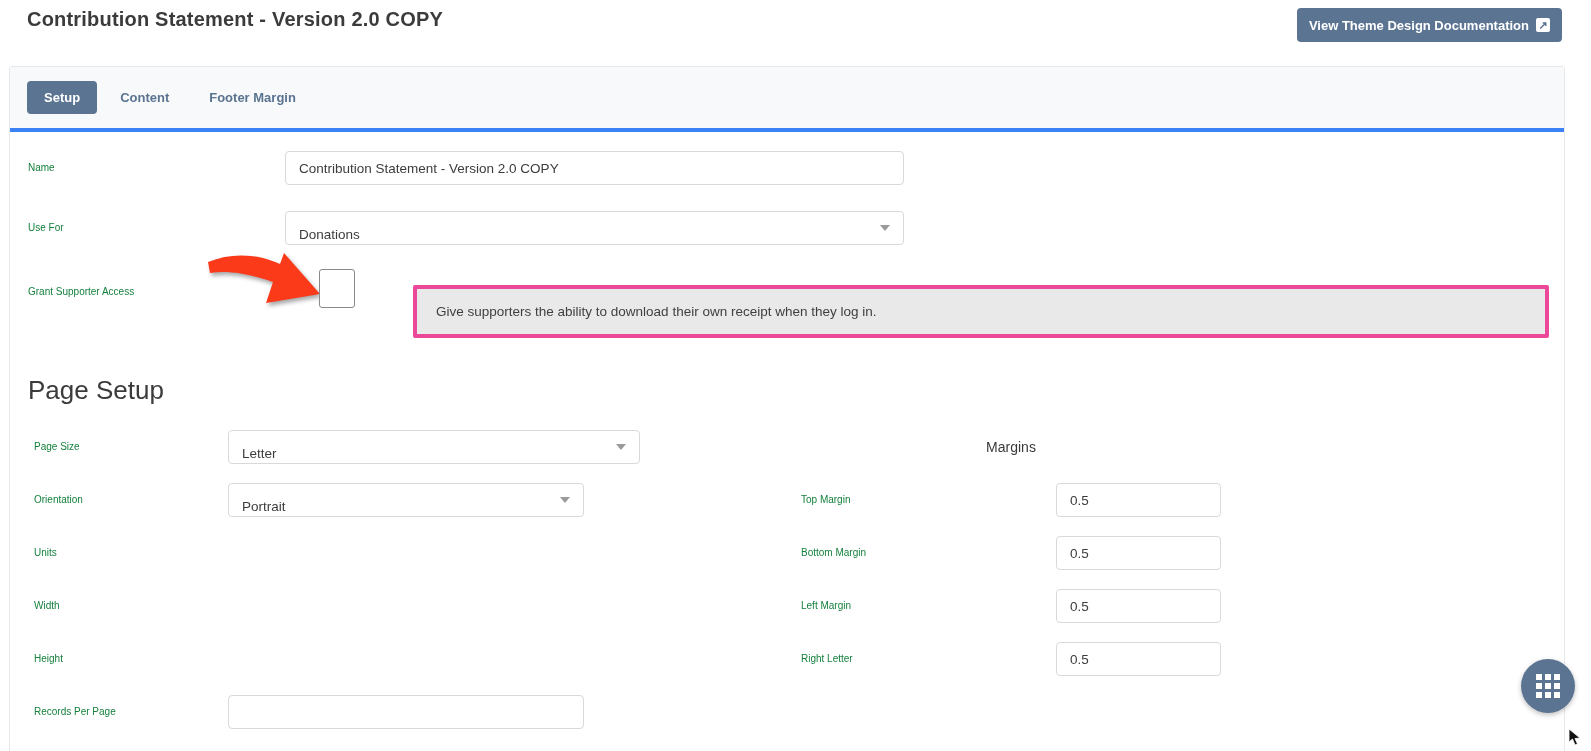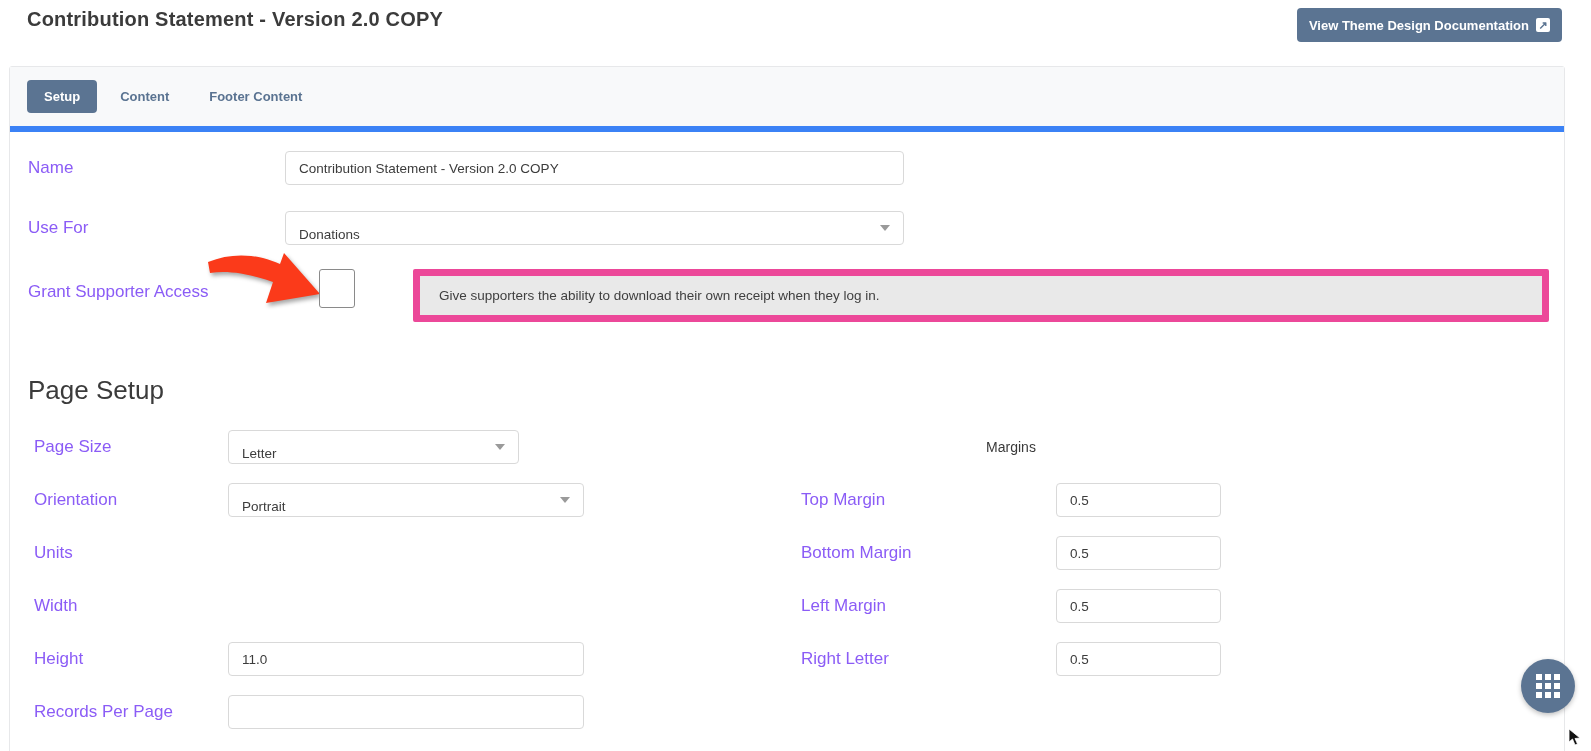--- a/index.html
+++ b/index.html
@@ -38,38 +38,38 @@
     position: absolute; left: 9px; top: 66px;
     width: 1556px; height: 700px;
     background: #ffffff;
     border: 1px solid #e7e8ea;
     border-radius: 3px;
   }
   .tab-bar {
     position: absolute; left: 0; top: 0; right: 0;
     height: 65px;
     background: #f8f9fa;
-    border-bottom: 6px solid #3b82f6;
+    border-bottom: 4px solid #3b82f6;
     display: flex; align-items: center;
     padding-left: 17px;
   }
   .tab {
     font-size: 13px; font-weight: bold;
     color: #5a7391;
     background: transparent;
     border: none; border-radius: 4px;
     padding: 9px 17px;
     margin-right: 6px;
     cursor: pointer;
     font-family: "Liberation Sans", sans-serif;
   }
   .tab.active { background: #5b7492; color: #ffffff; }
   .field-label {
     position: absolute;
-    font-size: 17px; color: #8b5cf6;
+    font-size: 10px; color: #15803d;
     line-height: 34px; white-space: nowrap;
   }
   .text-input {
     position: absolute;
     height: 34px;
     border: 1px solid #d9d9d9; border-radius: 4px;
     background: #ffffff;
     font-size: 13.5px; color: #3c3c3c;
     padding: 0 13px;
     font-family: "Liberation Sans", sans-serif;
@@ -97,25 +97,25 @@
     position: absolute;
     width: 36px; height: 39px;
     background: #ffffff;
     border: 1.5px solid #8a8a8a;
     border-radius: 3px;
     cursor: pointer;
   }
   .info-box {
     position: absolute;
     background: #e9e9e9;
-    border: 7px solid #ec4899;
+    border: 4px solid #ec4899;
     border-radius: 2px;
     display: flex; align-items: center;
     padding-left: 19px;
-    font-size: 13.5px; color: #3f3f3f;
+    font-size: 13.5px; color: #3f3f3f; margin-top: 16px;
   }
   .section-heading {
     position: absolute;
     font-size: 26px; font-weight: 400; color: #3b3b3b;
   }
   .margins-heading {
     position: absolute;
     font-size: 14px; color: #3a3a3a;
     text-align: center;
   }
@@ -148,21 +148,21 @@
 <button class="doc-button">
   <span>View Theme Design Documentation</span>
   <span class="ext-link-icon">↗</span>
 </button>
 
 <div class="card">
 
   <div class="tab-bar">
     <button class="tab active">Setup</button>
     <button class="tab">Content</button>
-    <button class="tab">Footer Content</button>
+    <button class="tab">Footer Margin</button>
   </div>
 
   <label class="field-label" style="left:18px; top:84px;">Name</label>
   <input class="text-input" style="left: 275px; top: 84px; width: 619px;" type="text" value="Contribution Statement - Version 2.0 COPY">
 
   <label class="field-label" style="left:18px; top:144px;">Use For</label>
   <div class="select-box" style="left:275px; top:144px; width:619px;">
     <span>Donations</span>
     <span class="select-caret"></span>
   </div>
@@ -175,37 +175,36 @@
 
   <div class="checkbox" style="left:309px; top:202px;" role="checkbox" aria-checked="false"></div>
 
   <div class="info-box" style="left:403px; top:202px; width:1136px; height:53px;">
     <span>Give supporters the ability to download their own receipt when they log in.</span>
   </div>
 
   <h2 class="section-heading" style="left:18px; top:308px;">Page Setup</h2>
 
   <label class="field-label" style="left:24px; top:363px;">Page Size</label>
-  <div class="select-box" style="left:218px; top:363px; width:291px;">
+  <div class="select-box" style="left:218px; top:363px; width:412px;">
     <span>Letter</span>
     <span class="select-caret"></span>
   </div>
 
   <label class="field-label" style="left:24px; top:416px;">Orientation</label>
   <div class="select-box" style="left:218px; top:416px; width:356px;">
     <span>Portrait</span>
     <span class="select-caret"></span>
   </div>
 
   <label class="field-label" style="left:24px; top:469px;">Units</label>
 
   <label class="field-label" style="left:24px; top:522px;">Width</label>
 
   <label class="field-label" style="left:24px; top:575px;text-align:right;">Height</label>
-  <input class="text-input" style="left: 218px; top: 575px; width: 356px;" type="text" value="11.0">
 
   <label class="field-label" style="left:24px; top:628px;">Records Per Page</label>
   <input class="text-input" style="left: 218px; top: 628px; width: 356px;" type="text" value="">
 
   <div class="margins-heading" style="left:791px; top:372px; width:420px;">Margins</div>
 
   <label class="field-label" style="left:791px; top:416px;">Top Margin</label>
   <input class="text-input" style="left: 1046px; top: 416px; width: 165px;" type="text" value="0.5">
 
   <label class="field-label" style="left:791px; top:469px;">Bottom Margin</label>

